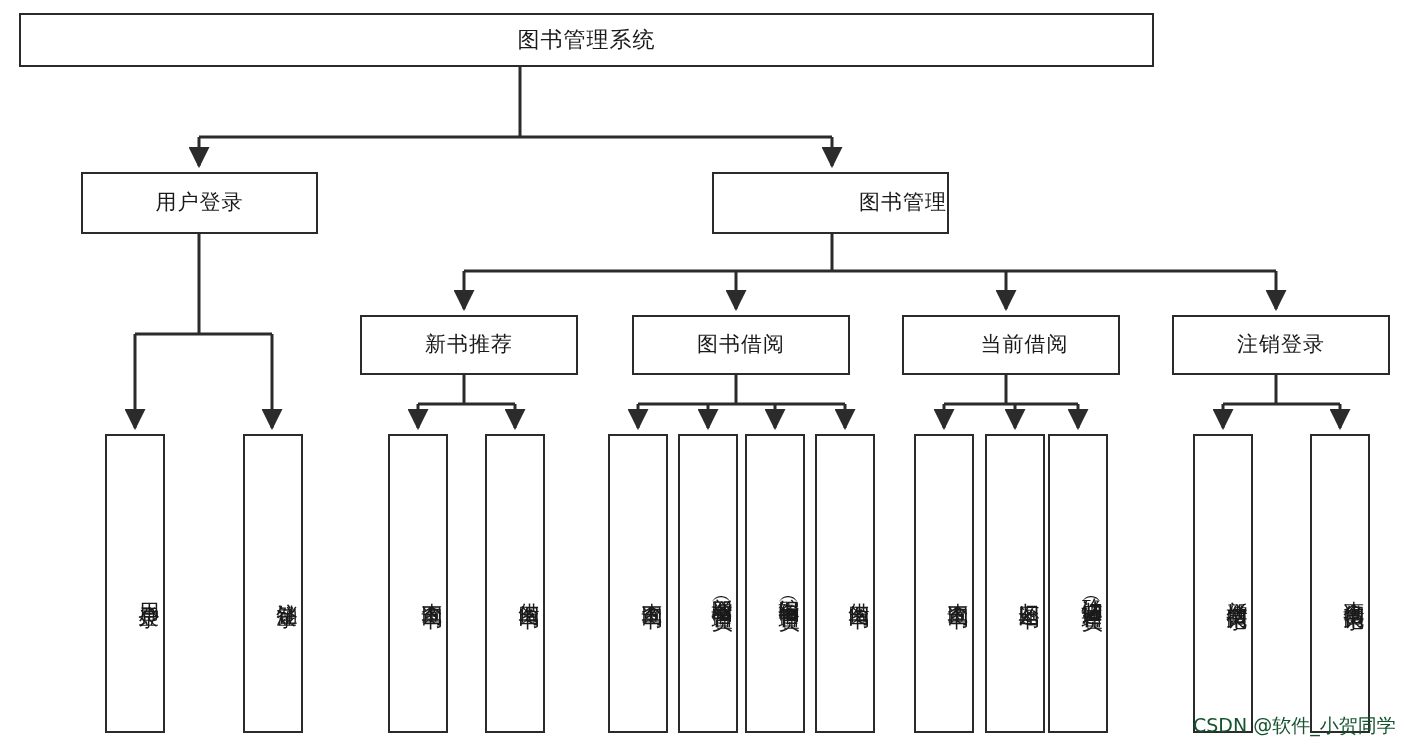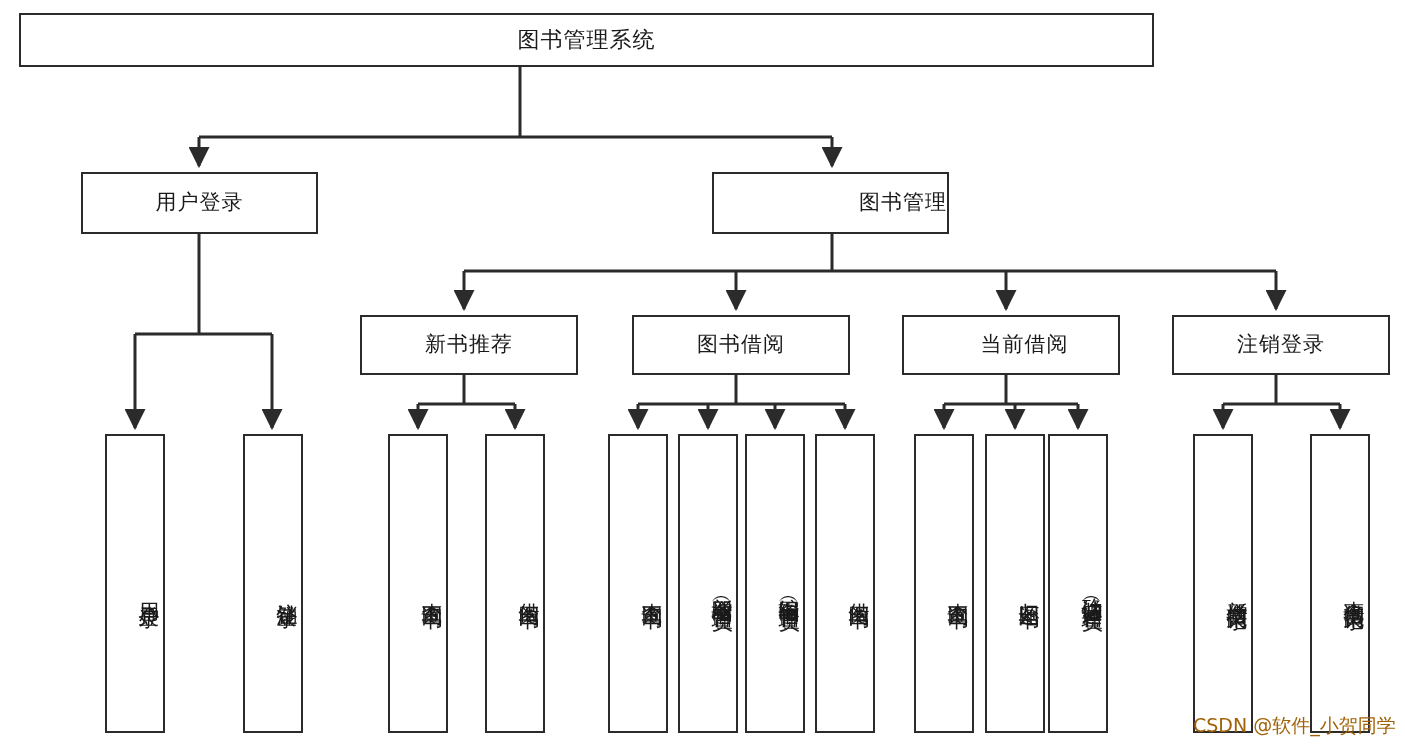--- a/index.html
+++ b/index.html
@@ -52,21 +52,21 @@
     padding-top: 12px;
     align-items: flex-start;
     justify-content: center;
     white-space: nowrap;
   }
   .watermark {
     position: absolute;
     left: 1193px;
     top: 713px;
     font-size: 19px;
-    color: #a16207;
+    color: #14532d;
     white-space: nowrap;
     letter-spacing: 0px;
     pointer-events: none;
   }
 </style>
 </head>
 <body>
 
 <div id="canvas">
 

